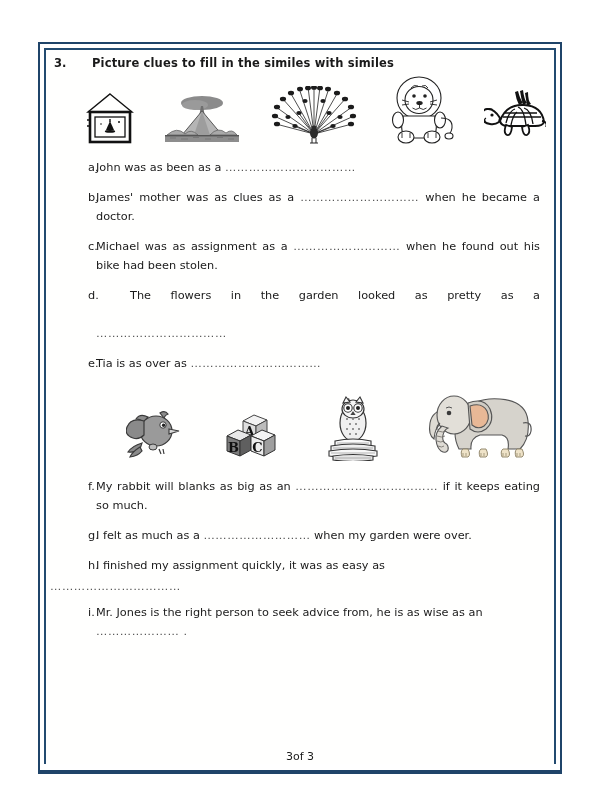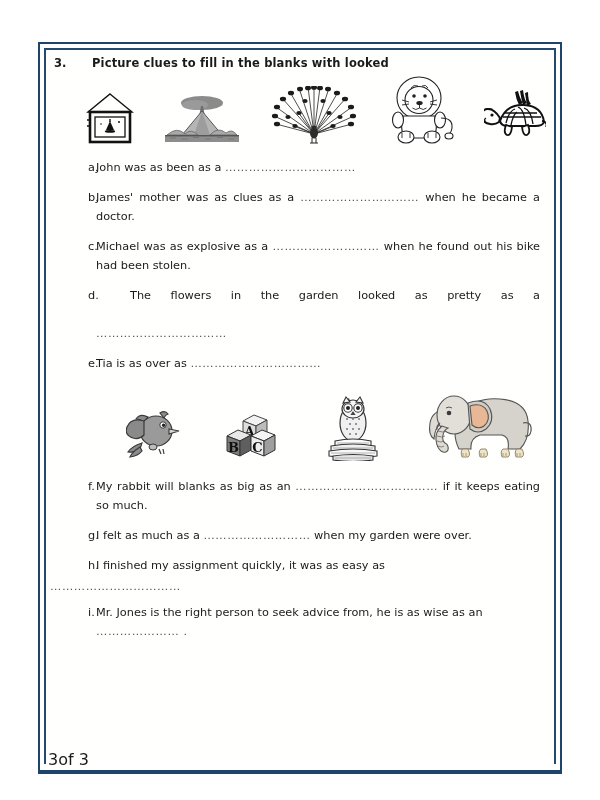--- a/index.html
+++ b/index.html
@@ -143,40 +143,41 @@
     letter-spacing: 0.6px;
     color: #555;
   }
 
   
   .footer {
     position: absolute;
     left: 0;
     top: 700px;
     width: 504px;
-    font-size: 16px;
+    text-align: center;
+    font-size: 11px;
     color: #1a1a1a;
   }
 
   svg { display: block; }
 </style>
 </head>
 <body>
 
 <div class="page">
 
   <div class="frame-outer"></div>
   <div class="frame-inner"></div>
   <div class="frame-bottom"></div>
 
   <div class="content">
 
     <div class="qhead">
       <div class="qnum">3.</div>
-      <div class="qtitle">Picture clues to fill in the blanks with  looked</div>
+      <div class="qtitle">Picture clues to fill in the similes with  similes</div>
     </div>
 
     <div class="picrow picrow-1">
 
       <div class="pic">
         <svg width="52" height="54" viewBox="0 0 52 54">
           <g fill="none" stroke="#111" stroke-width="1.6">
             <path d="M26 4 L48 22 L4 22 Z" stroke-width="1.4"></path>
             <rect x="6" y="22" width="40" height="30" stroke-width="2.6"></rect>
             <rect x="11" y="27" width="30" height="20" stroke-width="1.3"></rect>
@@ -329,21 +330,21 @@
         <div class="body"><span>John was as been as a </span><span class="dots">……………………………</span><span></span></div>
       </div>
 
       <div class="qitem">
         <div class="label">b.</div>
         <div class="body just"><span>James' mother was as clues as a </span><span class="dots">…………………………</span><span> when he became a doctor.</span></div>
       </div>
 
       <div class="qitem">
         <div class="label">c.</div>
-        <div class="body just"><span>Michael was as explosive as a </span><span class="dots">………………………</span><span> when he found out his bike had been stolen.</span></div>
+        <div class="body just"><span>Michael was as assignment as a </span><span class="dots">………………………</span><span> when he found out his bike had been stolen.</span></div>
       </div>
 
       <div class="qitem">
         <div class="label">d.</div>
         <div class="body">
           <div class="just-force">The flowers in the garden looked as pretty as a</div>
           <div class="dots">……………………………</div>
         </div>
       </div>
 

